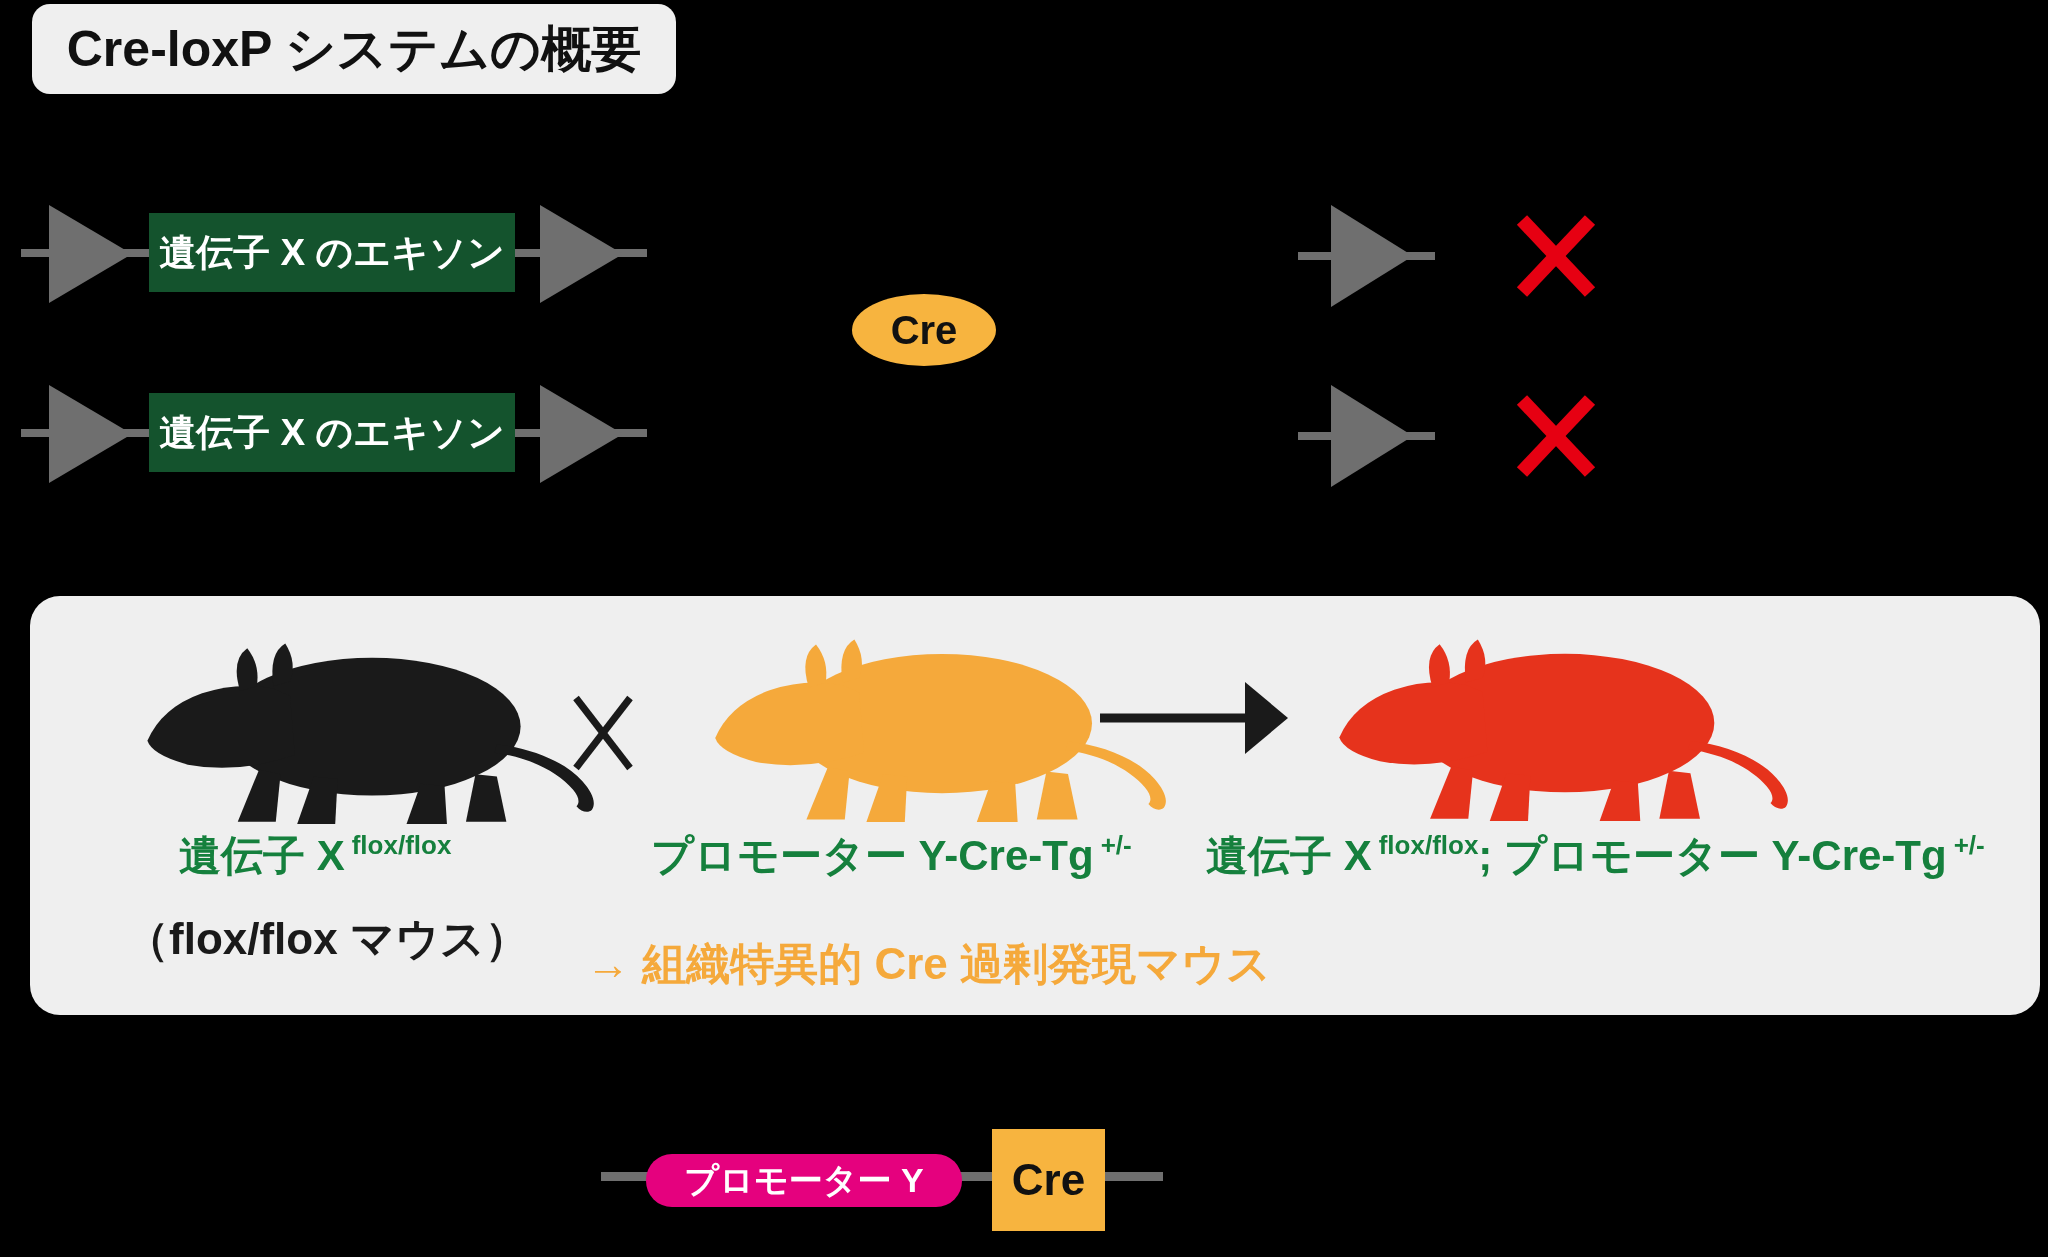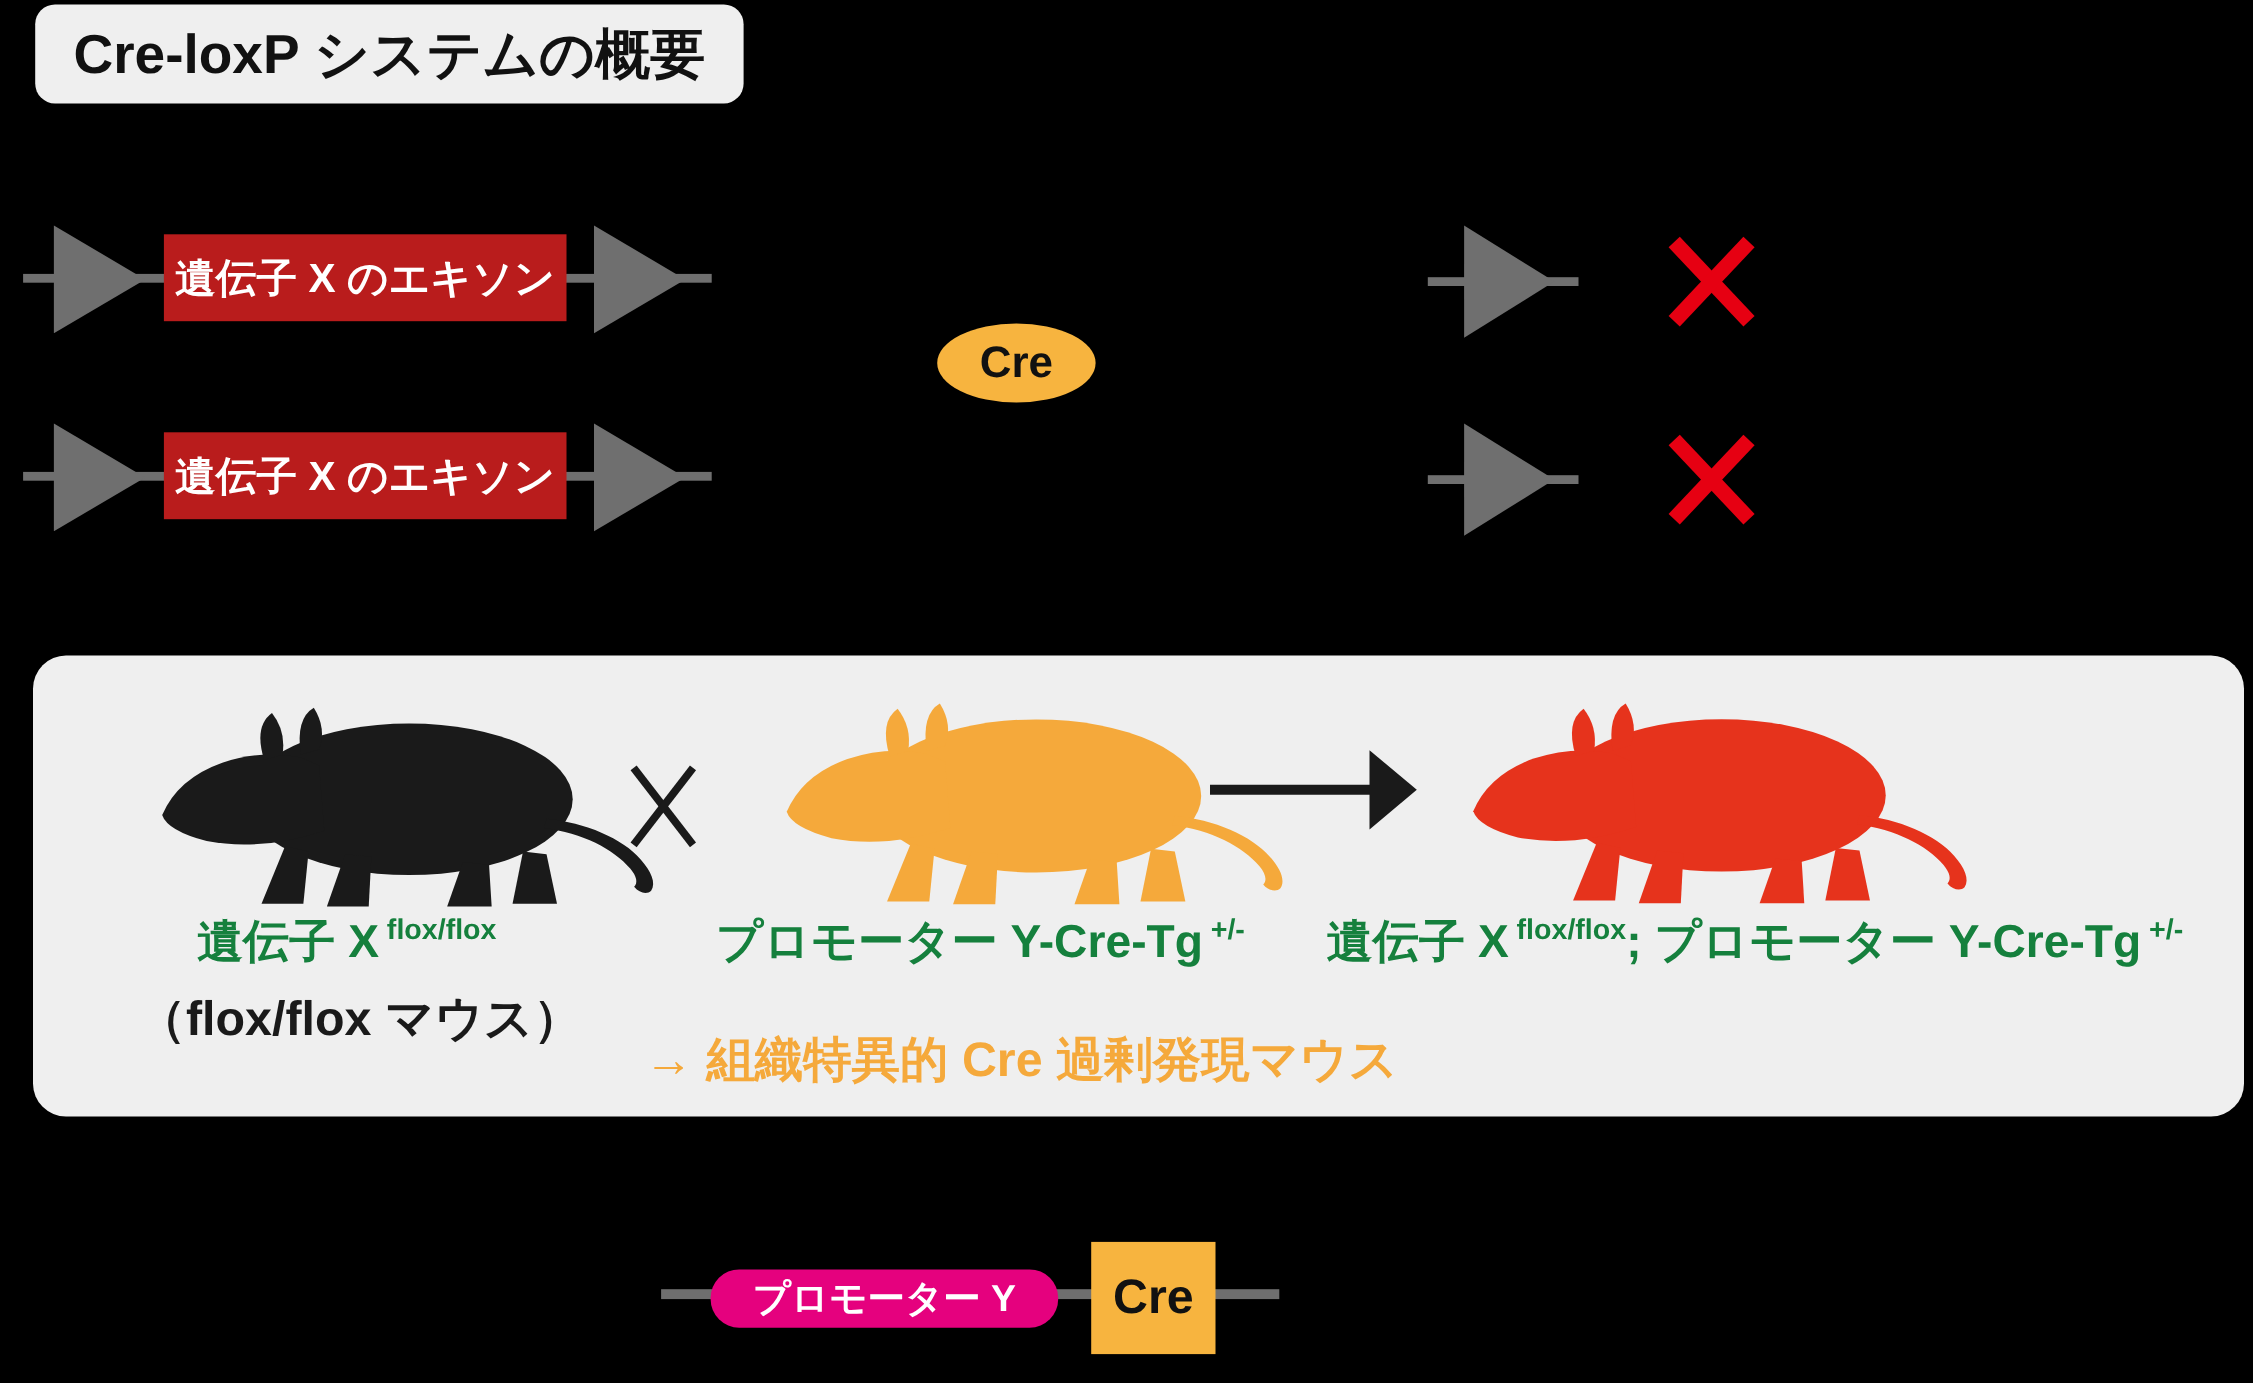--- a/index.html
+++ b/index.html
@@ -9,21 +9,21 @@
   
   .title-box{position:absolute;left:32px;top:4px;width:644px;height:90px;background:#EFEFEF;
              border-radius:18px;display:flex;align-items:center;justify-content:center;
              font-size:50px;font-weight:bold;color:#111;white-space:nowrap;}
 
   
   .gline{position:absolute;height:8px;background:#6F6F6F;}
   .loxp{position:absolute;width:0;height:0;border-top:49px solid transparent;
         border-bottom:49px solid transparent;border-left:83px solid #6F6F6F;}
   .loxp.small{border-top:51px solid transparent;border-bottom:51px solid transparent;border-left:82px solid #6F6F6F;}
-  .exon-box{position:absolute;width:366px;height:79px;background:#b91c1c;color:#ffffff;
+  .exon-box{position:absolute;width:366px;height:79px;background:#14532d;color:#ffffff;
             display:flex;align-items:center;justify-content:center;font-weight:bold;font-size:37px;white-space:nowrap;}
   .cre-oval{position:absolute;left:852px;top:294px;width:144px;height:72px;border-radius:50%;
             background:#F7B43F;display:flex;align-items:center;justify-content:center;
             font-size:40px;font-weight:bold;color:#111;}
   .redx{position:absolute;width:84px;height:84px;}
 
   
   .panel{position:absolute;left:30px;top:596px;width:2010px;height:419px;background:#EFEFEF;border-radius:30px;}
   .mouse{position:absolute;}
   .mouse-black{color:#1A1A1A;}
@@ -31,21 +31,21 @@
   .mouse-red{color:#E6331C;}
   .cross-thin{position:absolute;left:572px;top:692px;}
   .breed-arrow{position:absolute;left:1100px;top:680px;}
 
   .genotype{position:absolute;top:828px;font-size:42px;font-weight:bold;color:#15803d;white-space:nowrap;}
   .genotype .sup{font-size:26px;vertical-align:16px;margin-left:7px;}
   .genotype .sep{margin-left:0;}
 
   .note{position:absolute;font-weight:bold;font-size:44px;line-height:52px;white-space:nowrap;}
   .note-black{left:99px;top:901px;color:#1A1A1A;}
-  .note-black .indent{padding-left:26px;}
+  .note-black .indent{padding-left:26px;margin-top:12px;}
   .note-orange{left:586px;top:938px;color:#F5A93B;}
   .note-red{left:1256px;top:938px;color:#E60012;}
 
   
   .promoter-box{position:absolute;left:646px;top:1154px;width:316px;height:53px;background:#E5017E;
                 color:#fff;display:flex;align-items:center;justify-content:center;
                 font-size:34px;font-weight:bold;white-space:nowrap;border-radius:26px;}
   .cre-box{position:absolute;left:992px;top:1129px;width:113px;height:102px;background:#F7B43F;
            color:#111;display:flex;align-items:center;justify-content:center;
            font-size:44px;font-weight:bold;}

